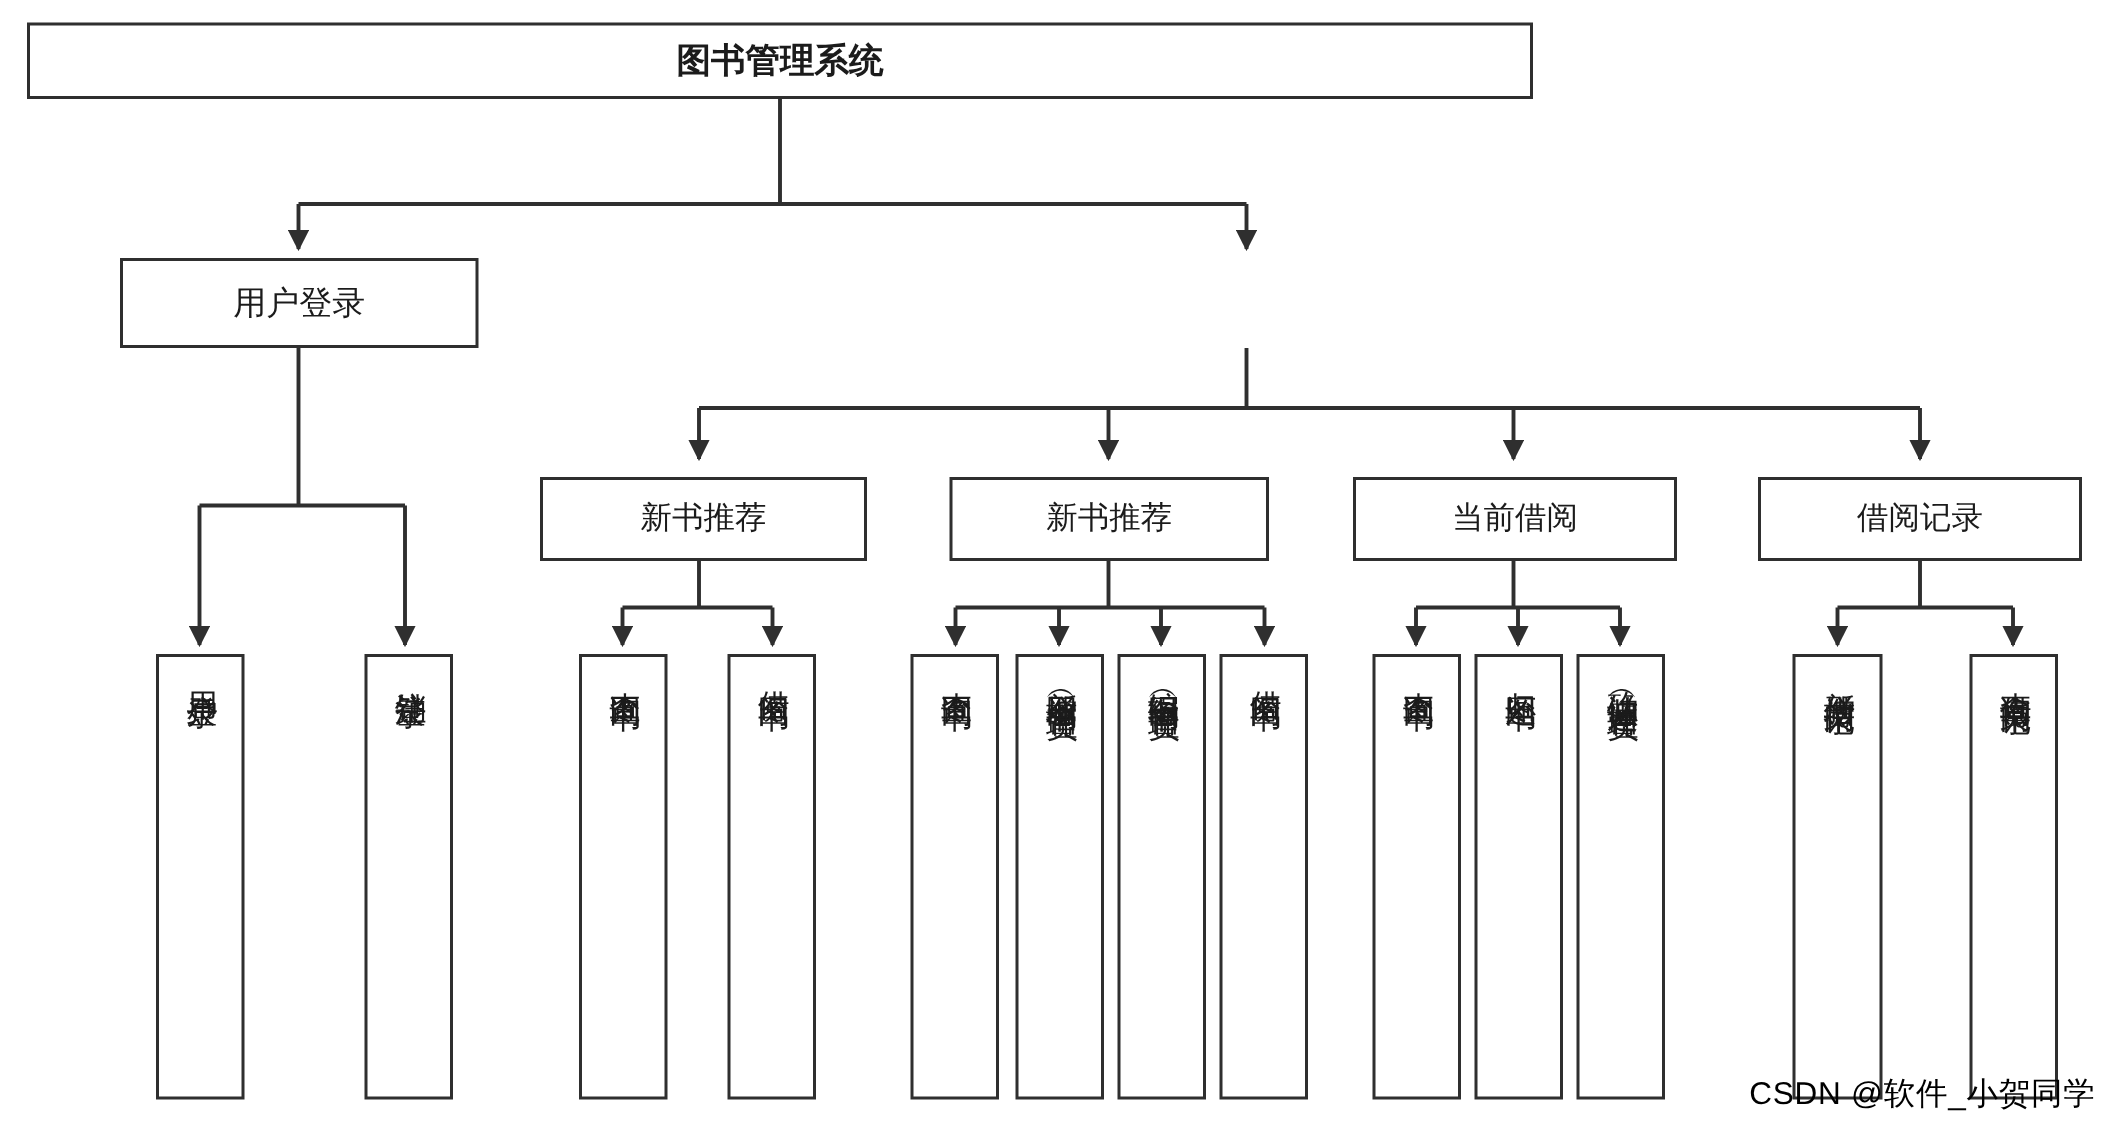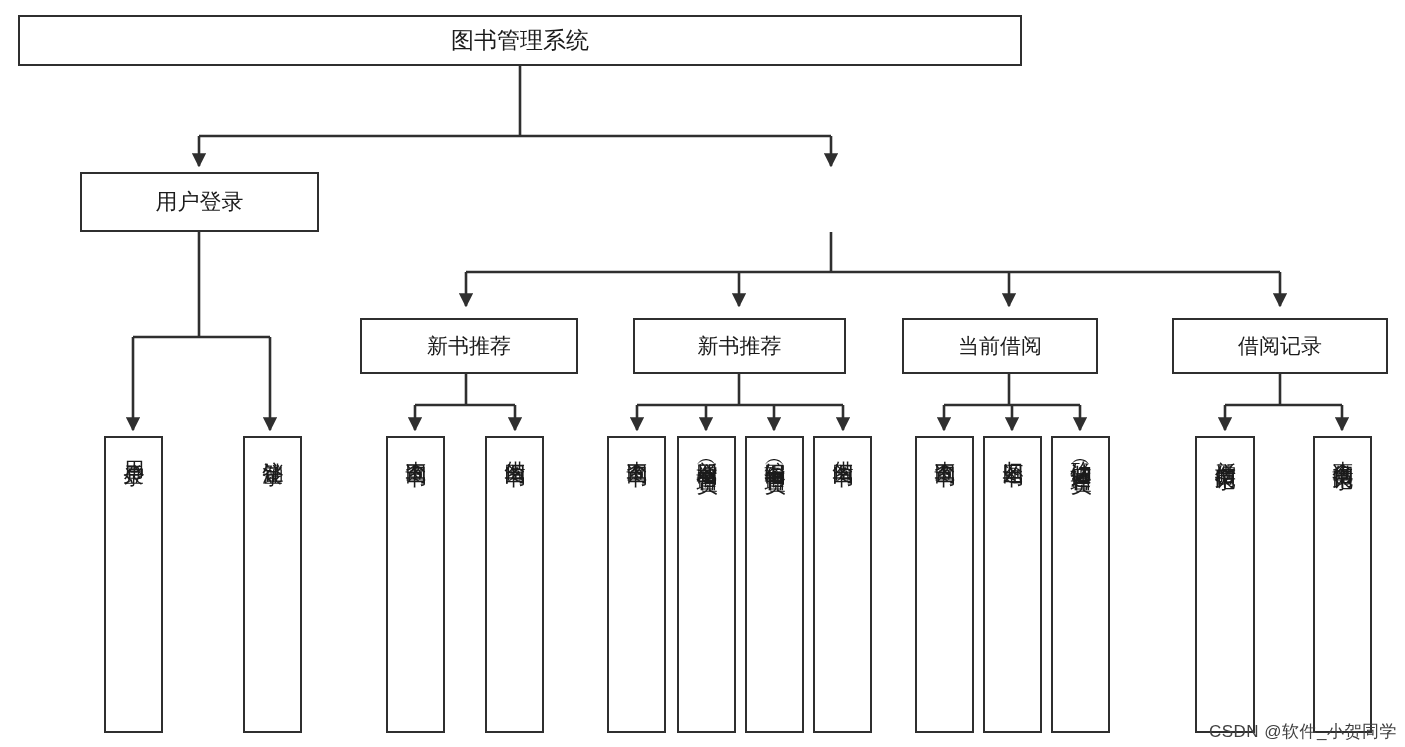--- a/index.html
+++ b/index.html
@@ -31,42 +31,42 @@
     box-sizing: border-box;
     border: 2px solid #2f2f2f;
     background: #ffffff;
     display: flex;
     align-items: center;
     justify-content: center;
     color: #1b1b1b;
     text-align: center;
     line-height: 1.18;
   }
-  .node.root      { font-size: 23px; }
+  .node.root      { font-size: 23px; font-weight: bold; }
   .node.level2    { font-size: 22px; }
   .node.level3    { font-size: 21px; }
   .node.leaf {
     font-size: 21px;
     writing-mode: vertical-rl;
     text-orientation: upright;
     letter-spacing: 2px;
     padding-top: 6px;
     padding-bottom: 6px;
     justify-content: flex-start;
     align-items: center;
   }
   .node.leaf.tall-text {
     justify-content: flex-start;
   }
   .watermark {
     position: absolute;
     right: 8px;
     bottom: 4px;
-    font-size: 17px;
-    color: #404040;
+    font-size: 21px;
+    color: #000000;
     white-space: nowrap;
     letter-spacing: 0.5px;
   }
 </style>
 </head>
 <body>
 
 <div id="canvas">
 
   <svg id="wires" viewBox="0 0 1405 747" xmlns="http://www.w3.org/2000/svg">
@@ -126,21 +126,21 @@
   <div class="node level2" style="left:80px; top:172px; width:239px; height:60px;">
     <span>用户登录</span>
   </div>
 
   <div class="node level3" style="left:360px; top:318px; width:218px; height:56px;text-align:center;">
     <span>新书推荐</span>
   </div>
   <div class="node level3" style="left:633px; top:318px; width:213px; height:56px;">
     <span>新书推荐</span>
   </div>
-  <div class="node level3" style="left:902px; top:318px; width:196px; height:56px;">
+  <div class="node level3" style="left:902px; top:318px; width:216px; height:56px;">
     <span>当前借阅</span>
   </div>
   <div class="node level3" style="left:1172px; top:318px; width:216px; height:56px;">
     <span>借阅记录</span>
   </div>
 
   <div class="node leaf" style="left:104px; top:436px; width:59px; height:297px;">
     <span>用户登录</span>
   </div>
   <div class="node leaf" style="left:243px; top:436px; width:59px; height:297px;">

